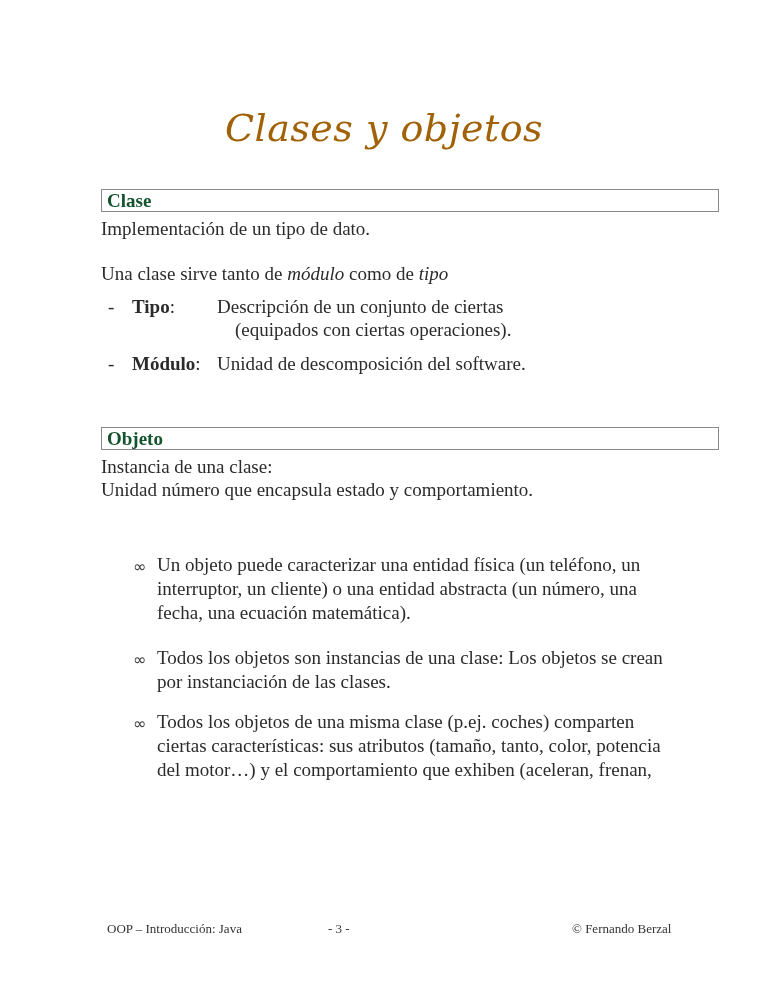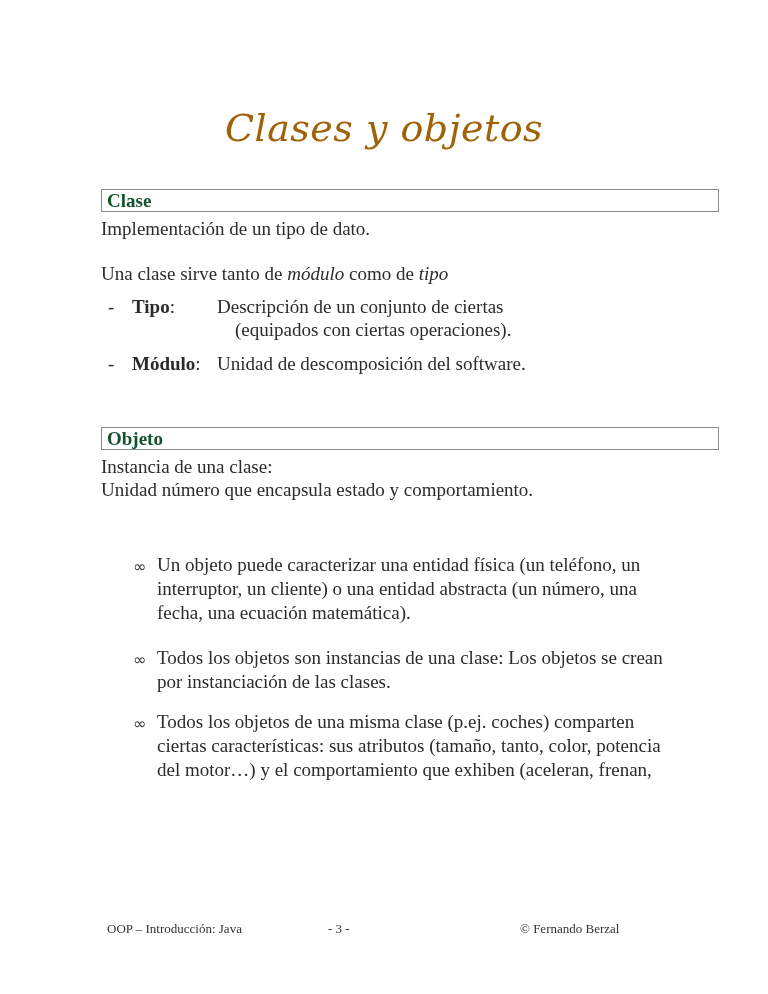--- a/index.html
+++ b/index.html
@@ -133,13 +133,13 @@
 
 <div class="bullet" style="top:712px;">∞</div>
 <div class="bullet-text" style="top:710px;">
   <span class="line">Todos los objetos de una misma clase (p.ej. coches) comparten</span>
   <span class="line">ciertas características: sus atributos (tamaño, tanto, color, potencia</span>
   <span class="line">del motor…) y el comportamiento que exhiben (aceleran, frenan,</span>
 </div>
 
 <div class="footer" style="left:107px;">OOP – Introducción: Java</div>
 <div class="footer" style="left:328px;">- 3 -</div>
-<div class="footer" style="left:520px;text-align:right;">© Fernando Berzal</div>
+<div class="footer" style="left:572px;text-align:right;">© Fernando Berzal</div>
 
 </body></html>

